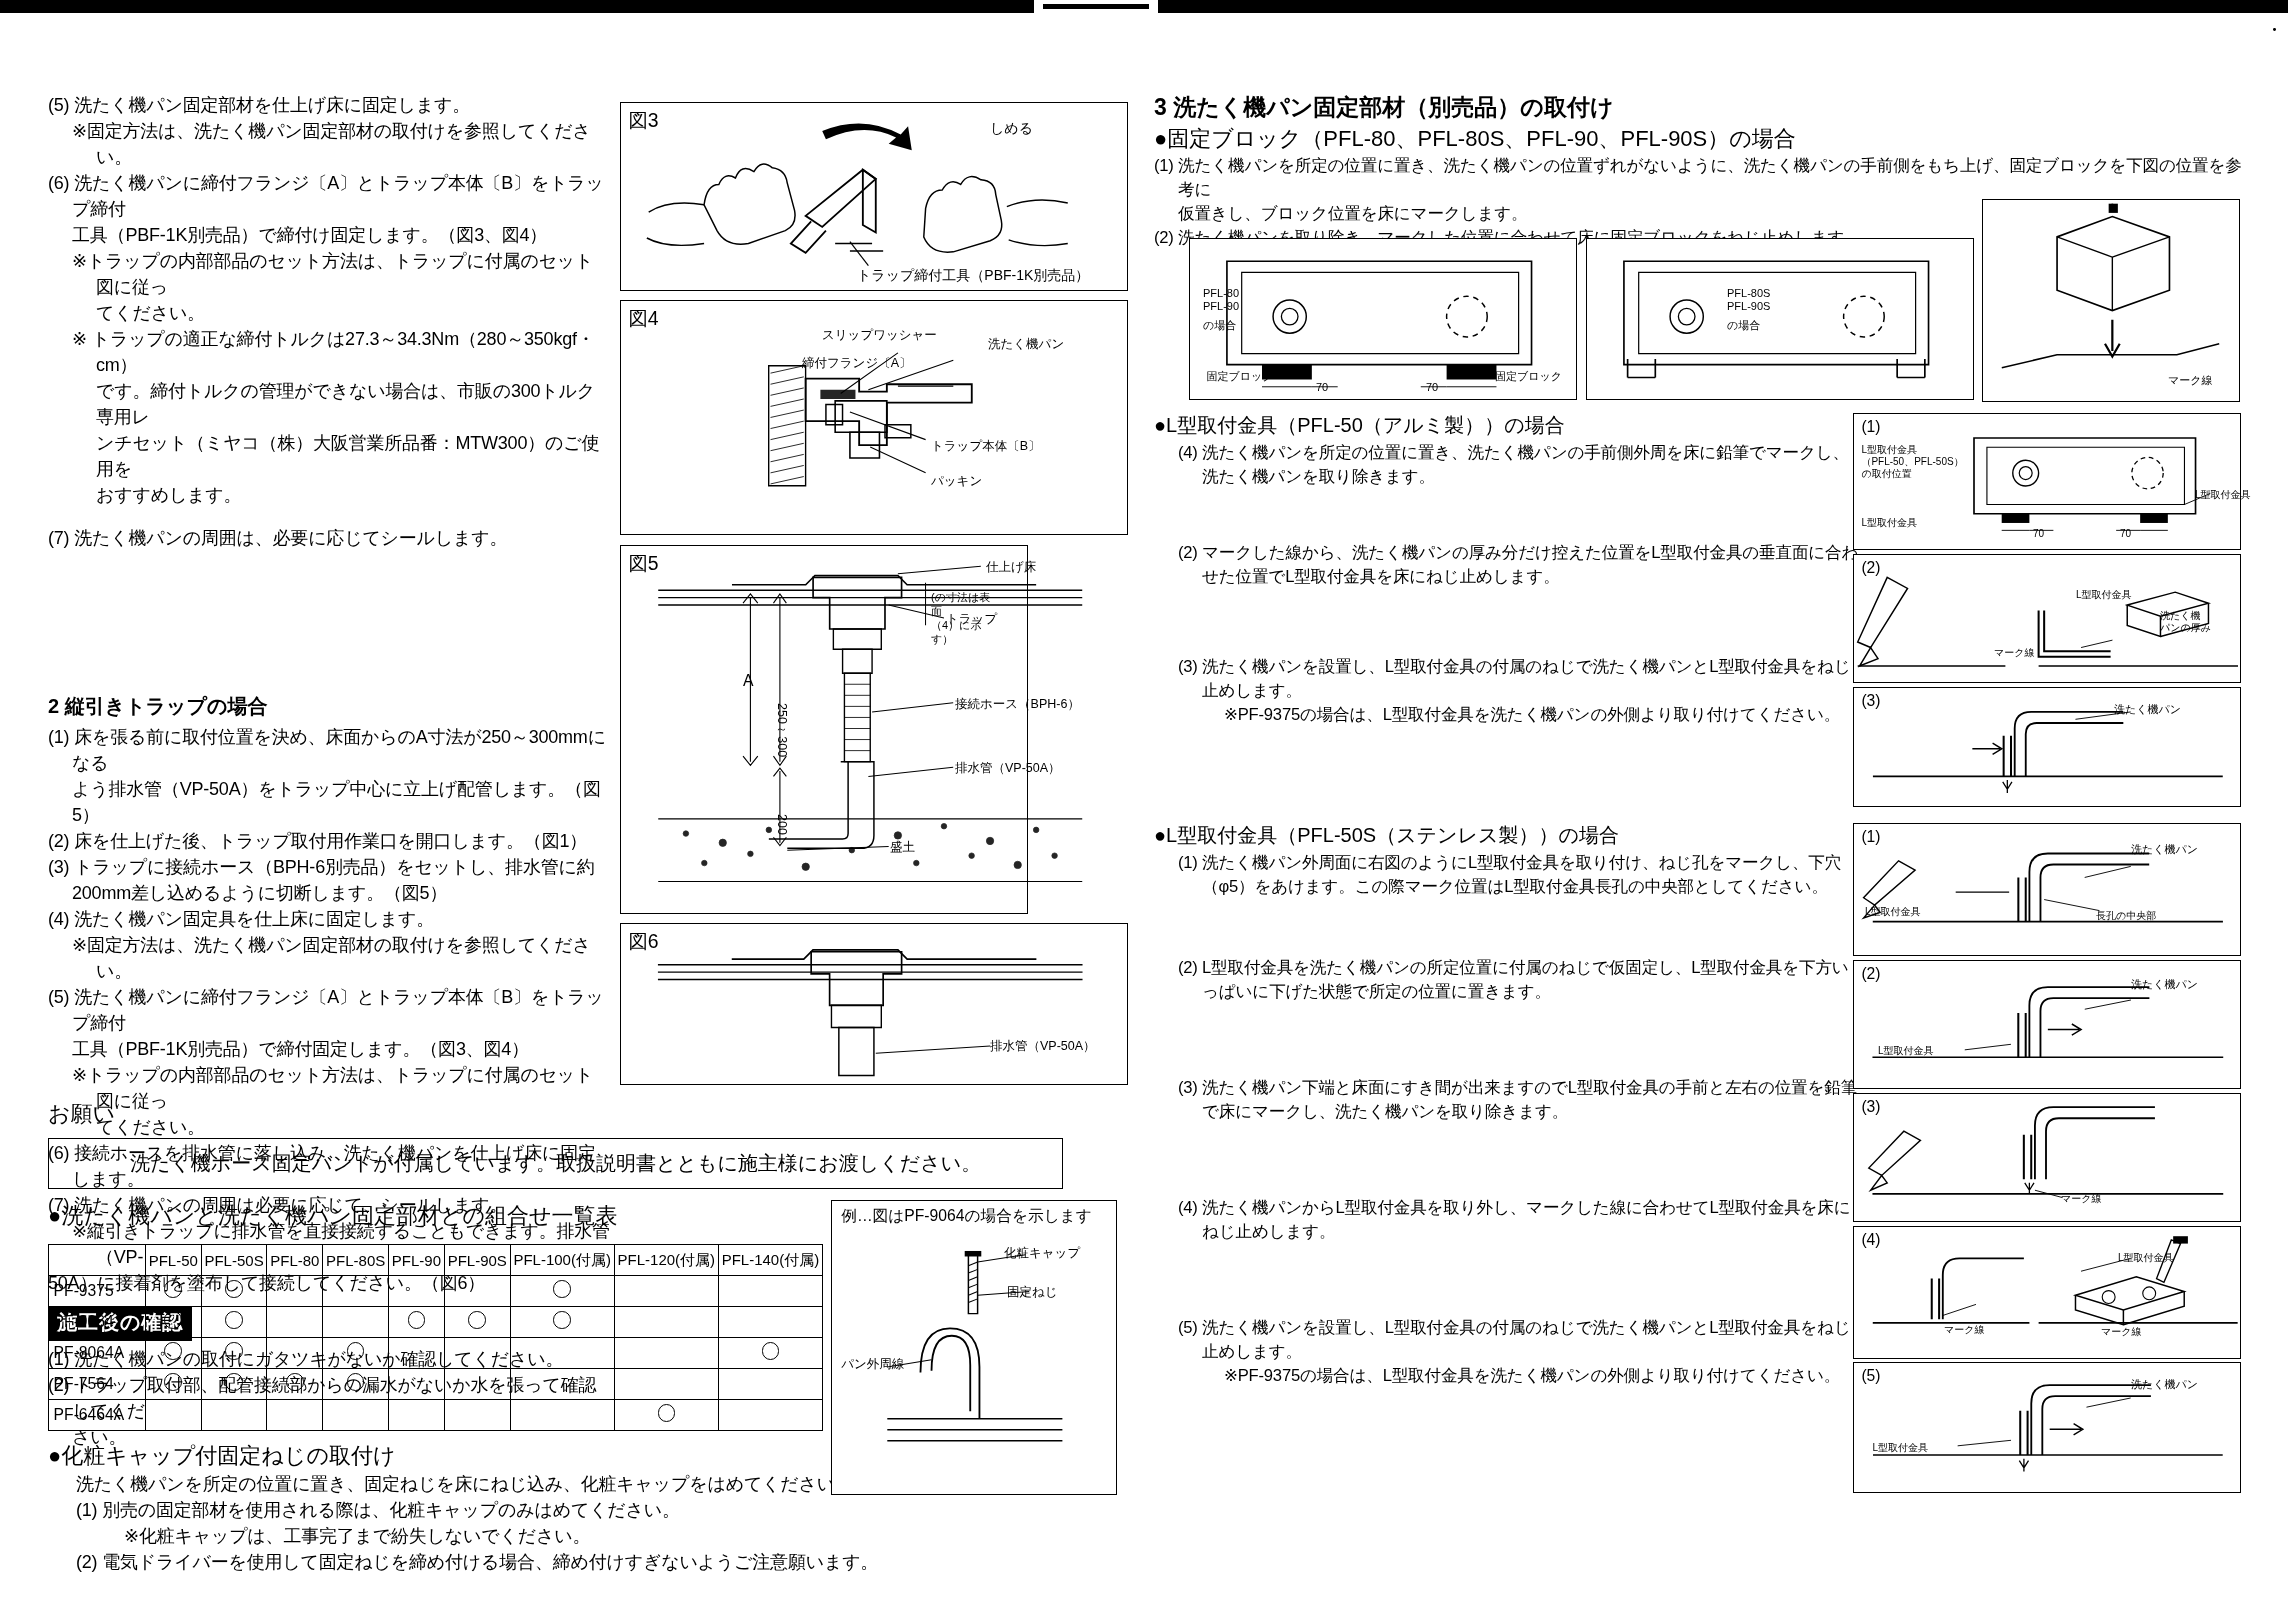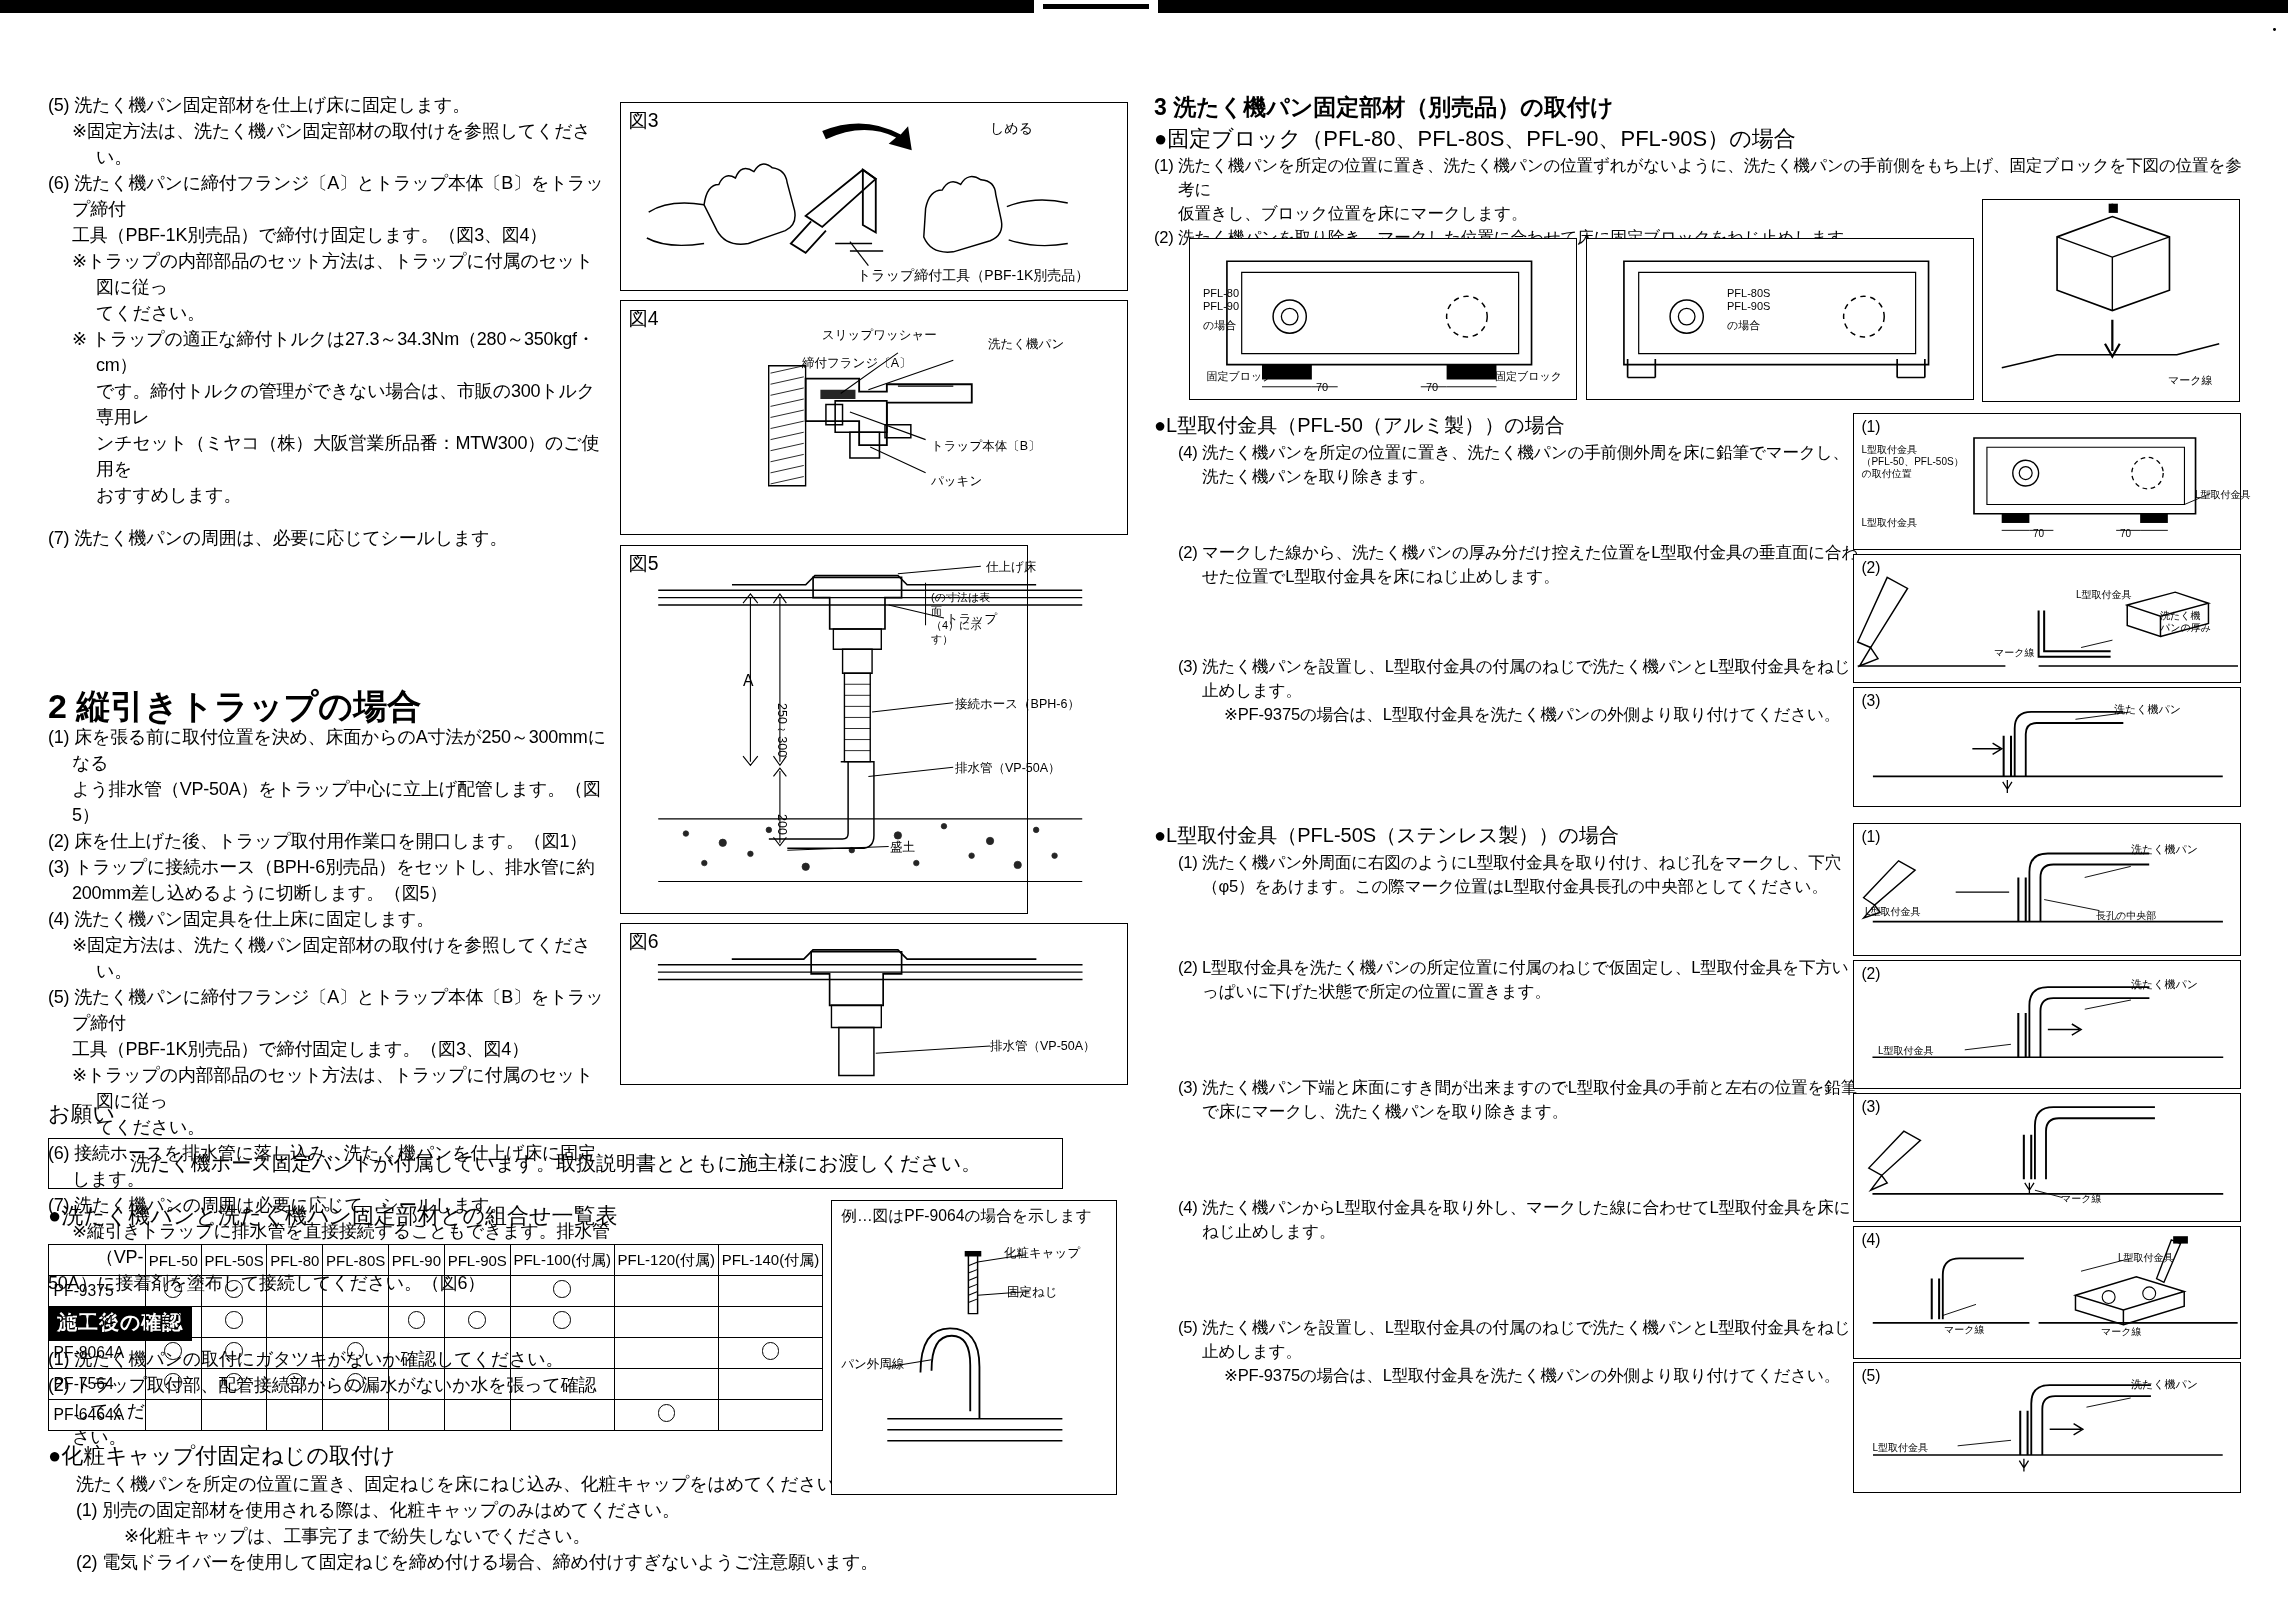--- a/index.html
+++ b/index.html
@@ -19,21 +19,21 @@
   .topbar.c { left:1158px; width:1131px; }
   .corner-mark { position:absolute; top:28px; right:13px; width:2.8px;height:2.8px;background:#000;border-radius:50%;}
 
   
   .col-left   { position:absolute; left:48px;  top:92px; width:563px; }
   .col-right  { position:absolute; left:1154px;top:92px; width:1089px; }
 
   
   .t { font-size:18px; line-height:26px; letter-spacing:-0.2px; white-space:pre-wrap; }
   .t.sm { font-size:16.6px; line-height:24px; }
-  .h2 { font-size:34px; font-weight:bold; line-height:35px; letter-spacing:0px; }
+  .h2 { font-size:20px; font-weight:bold; line-height:35px; letter-spacing:0px; }
   .h3 { font-size:23px; font-weight:bold; line-height:31px; }
   .bullet-h { font-size:22px; line-height:31px; }
   .bullet-h.small { font-size:20px; }
   .indent1 { padding-left:24px; text-indent:-24px; }
   .indent2 { padding-left:48px; text-indent:-24px; }
   .gap6 { height:5.5px; } .gap12{height:11px;} .gap18{height:16.6px;}
 
   .invbox { display:inline-block; background:#000; color:#fff; font-weight:bold;
             font-size:20px; padding:2.8px 9.2px 4.6px 9.2px; letter-spacing:0.9px;}
 

